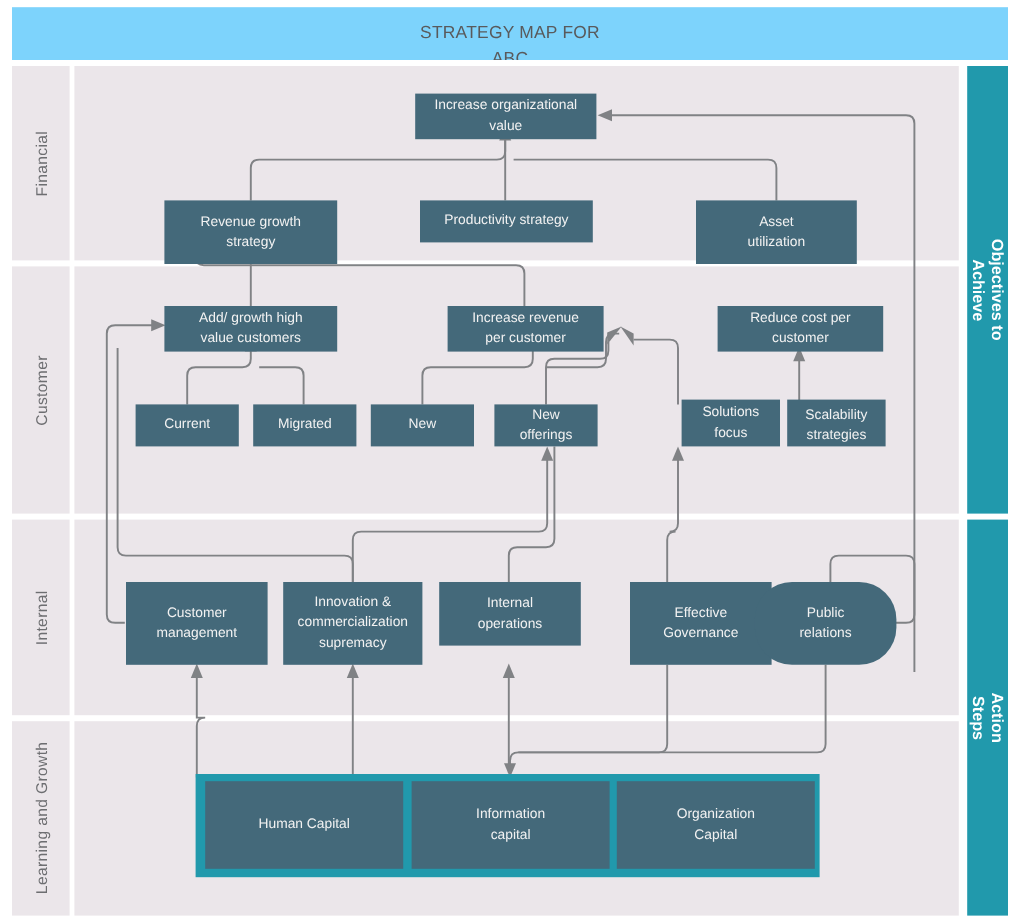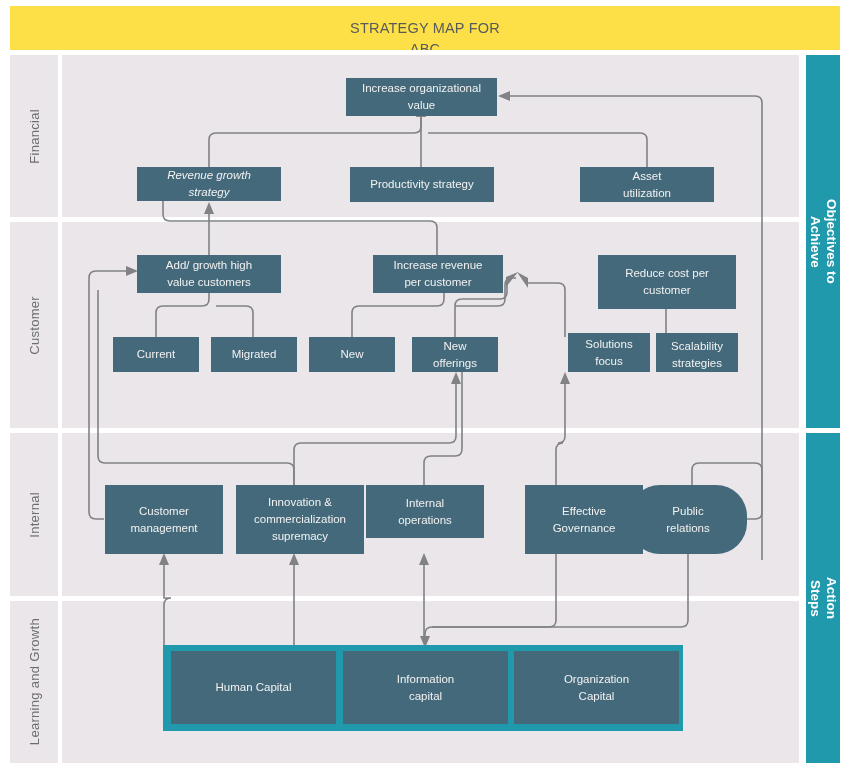--- a/index.html
+++ b/index.html
@@ -3,21 +3,21 @@
 <meta charset="utf-8">
 <style>
   html,body{margin:0;padding:0;background:#ffffff;}
   body{width:850px;height:770px;position:relative;overflow:hidden;
        font-family:"Liberation Sans",sans-serif;color:#58595b;}
 
   #canvas{position:absolute;left:0;top:0;width:850px;height:770px;}
 
   
   .title-bar{position:absolute;left:10px;top:6px;width:830px;height:44px;
-             background:#fde047;overflow:hidden;}
+             background:#7dd3fc;overflow:hidden;}
   .title-text{position:absolute;left:0;top:12px;width:830px;text-align:center;
               font-size:14.5px;line-height:21px;color:#595a5c;letter-spacing:.2px;}
 
   
   .band{position:absolute;background:#ebe6ea;}
   .band-label{position:absolute;background:#ebe6ea;display:flex;
               align-items:center;justify-content:center;}
   .band-label span{writing-mode:vertical-rl;transform:rotate(180deg);
                    font-size:13px;color:#6d6e71;letter-spacing:.3px;white-space:nowrap;}
 
@@ -142,40 +142,40 @@
 
     <path d="M556,554 L556,620 Q556,627 549,627 L432,627 Q425,627 425,634 L425,638"></path>
     <polygon points="425,648 420,636 430,636"></polygon>
     <path d="M688,554 L688,620 Q688,627 681,627 L432,627"></path>
   </svg>
 
   <div class="node" style="left:346px;top:78px;width:151px;height:38px;">
     <span>Increase organizational
 value</span>
   </div>
-  <div class="node" style="left:137px;top:167px;width:144px;height:34px;font-style:italic;">
+  <div class="node" style="left:137px;top:167px;width:144px;height:53px;">
     <span>Revenue growth strategy</span>
   </div>
   <div class="node" style="left:350px;top:167px;width:144px;height:35px;">
     <span>Productivity strategy</span>
   </div>
-  <div class="node" style="left:580px;top:167px;width:134px;height:35px;">
+  <div class="node" style="left:580px;top:167px;width:134px;height:53px;">
     <span>Asset
 utilization</span>
   </div>
 
   <div class="node" style="left:137px;top:255px;width:144px;height:38px;">
     <span>Add/ growth high
 value customers</span>
   </div>
   <div class="node" style="left:373px;top:255px;width:130px;height:38px;">
     <span>Increase revenue
 per customer</span>
   </div>
-  <div class="node" style="left:598px;top:255px;width:138px;height:54px;">
+  <div class="node" style="left:598px;top:255px;width:138px;height:38px;">
     <span>Reduce cost per
 customer</span>
   </div>
 
   <div class="node" style="left:113px;top:337px;width:86px;height:35px;">
     <span>Current</span>
   </div>
   <div class="node" style="left:211px;top:337px;width:86px;height:35px;">
     <span>Migrated</span>
   </div>
@@ -192,21 +192,21 @@
   </div>
   <div class="node" style="left:656px;top:333px;width:82px;height:39px;align-items:flex-end;">
     <span>Scalability
 strategies</span>
   </div>
 
   <div class="node" style="left:105px;top:485px;width:118px;height:69px;">
     <span>Customer
 management</span>
   </div>
-  <div class="node" style="left:236px;top:485px;width:128px;height:69px;align-items:center;">
+  <div class="node" style="left:236px;top:485px;width:116px;height:69px;align-items:center;">
     <span>Innovation &amp;
 commercialization
 supremacy</span>
   </div>
   <div class="node" style="left:366px;top:485px;width:118px;height:53px;">
     <span>Internal operations</span>
   </div>
   <div class="node" style="left:497px;top:485px;width:118px;height:69px;margin-left:28px;">
     <span>Effective
 Governance</span>

